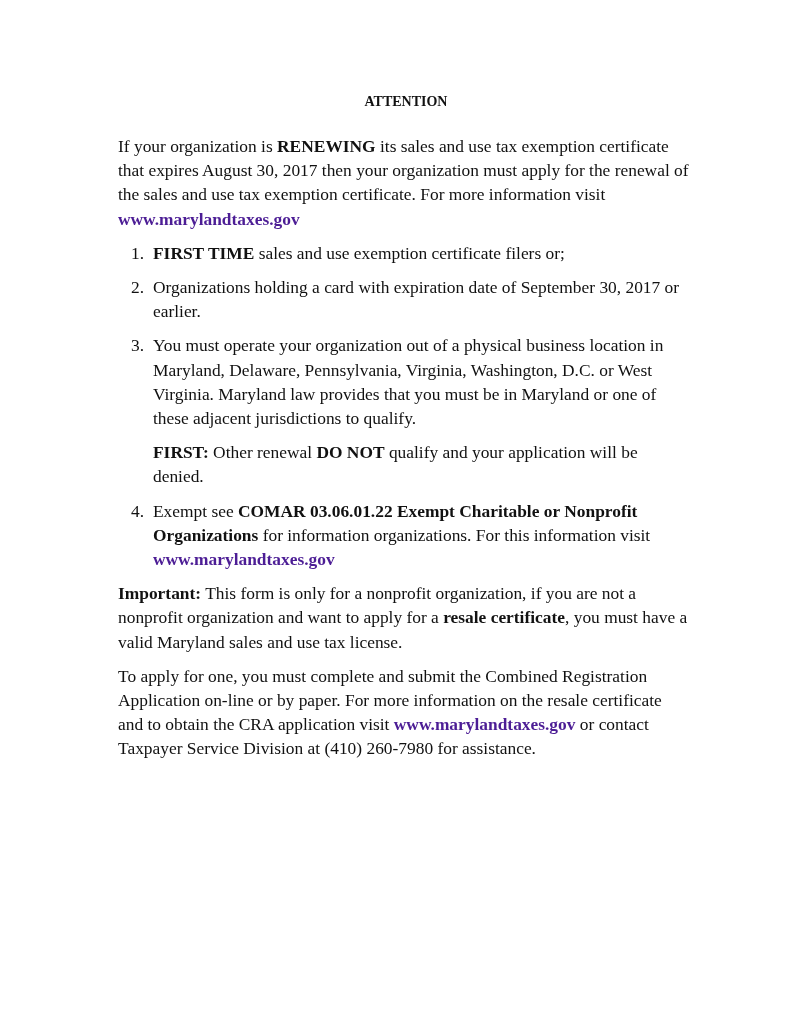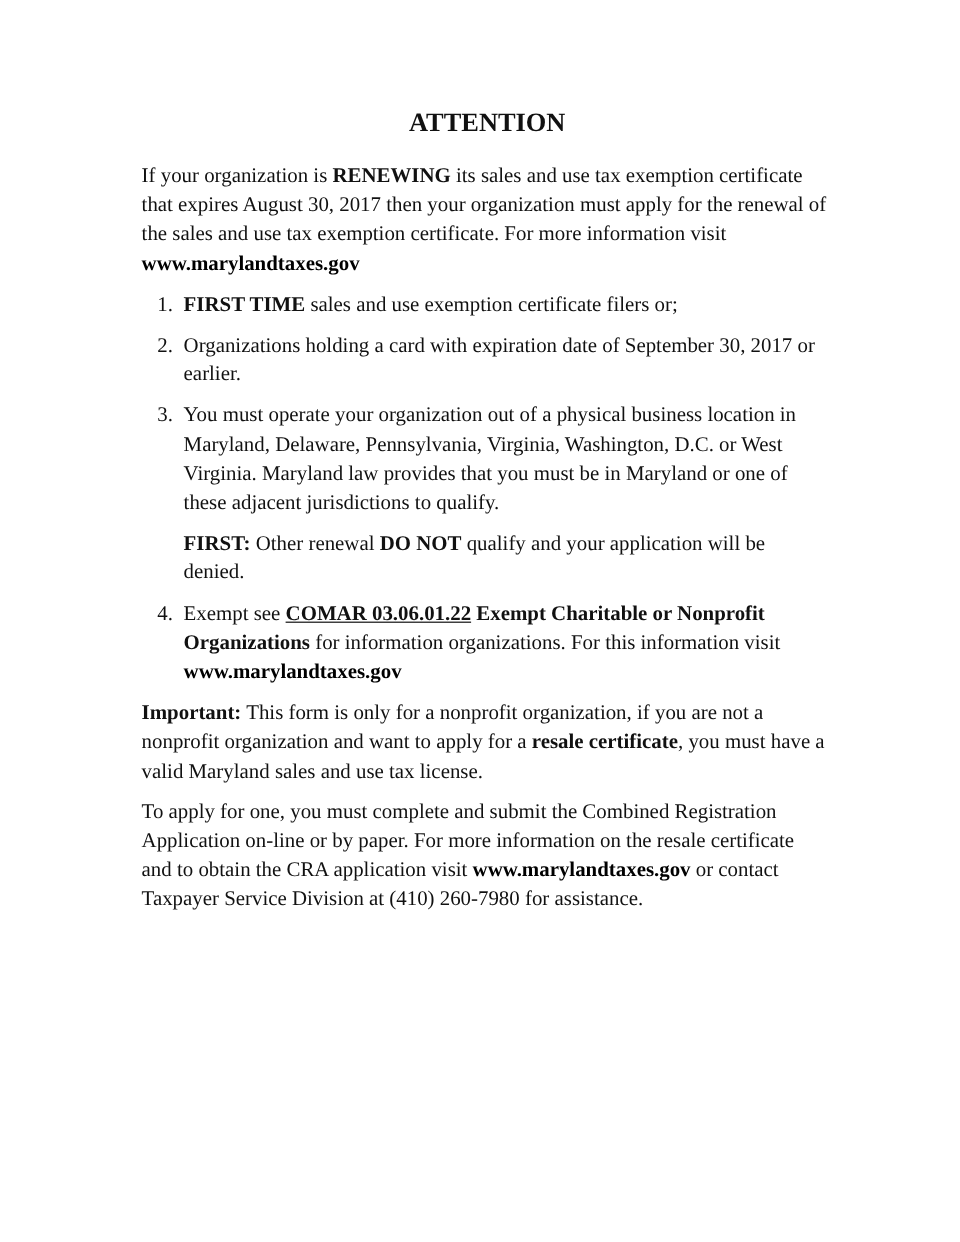--- a/index.html
+++ b/index.html
@@ -19,36 +19,36 @@
       position: absolute;
       left: 118px;
       top: 88px;
       width: 572px;
       font-size: 17.4px;
       line-height: 24.2px;
     }
     .title {
       text-align: center;
       font-weight: bold;
-      font-size: 22px;
+      font-size: 14px;
       line-height: 28px;
       margin: 0 0 18px 0;
       padding-left: 4px;
     }
     p {
       margin: 0;
     }
     .para { margin-bottom: 10px; }
     b { font-weight: bold; }
     .link {
-      color: #000000;
+      color: #4c1d95;
       font-weight: bold;
       text-decoration: none;
     }
-    .ul { text-decoration: underline; font-weight: bold; }
+    .ul { font-weight: bold; }
     ol.items {
       list-style: none;
       margin: 0 0 10px 0;
       padding: 0;
     }
     ol.items li {
       position: relative;
       padding-left: 35px;
       margin-bottom: 10px;
     }

